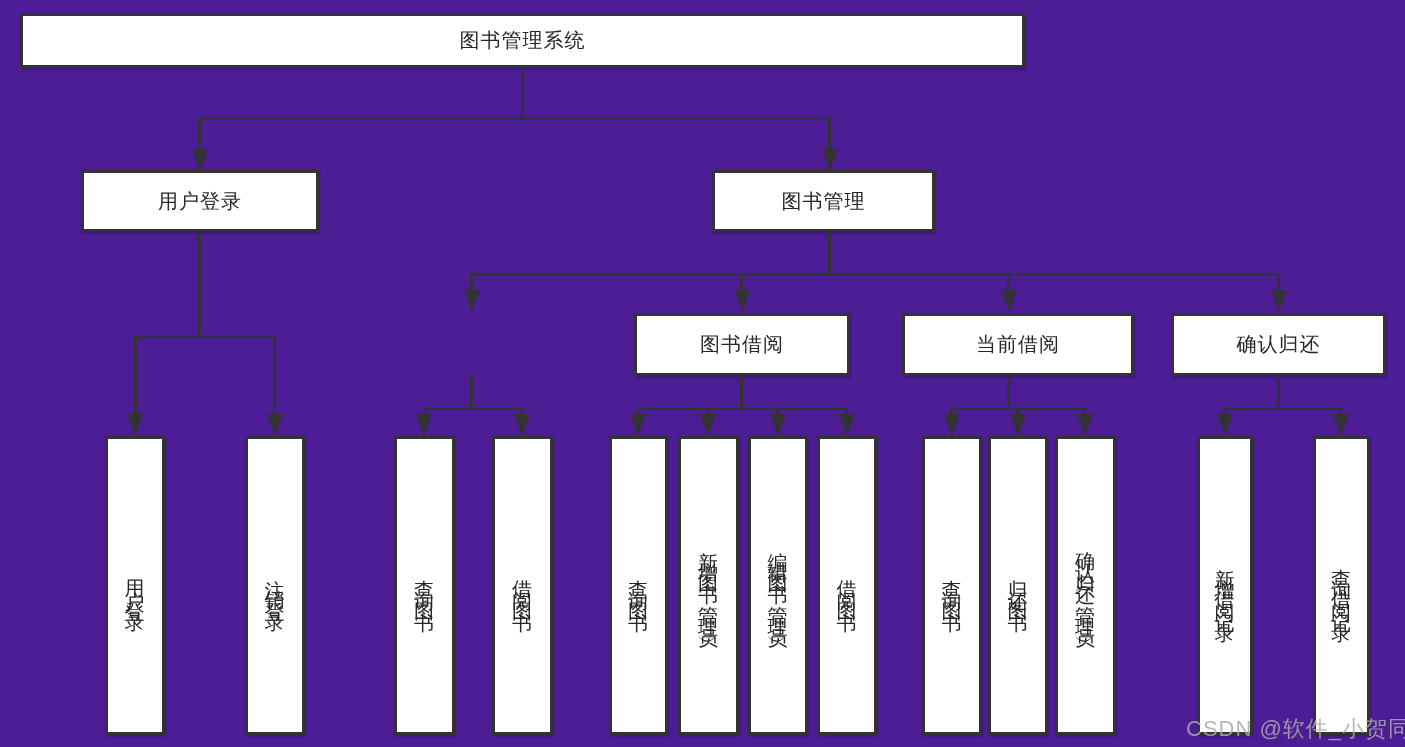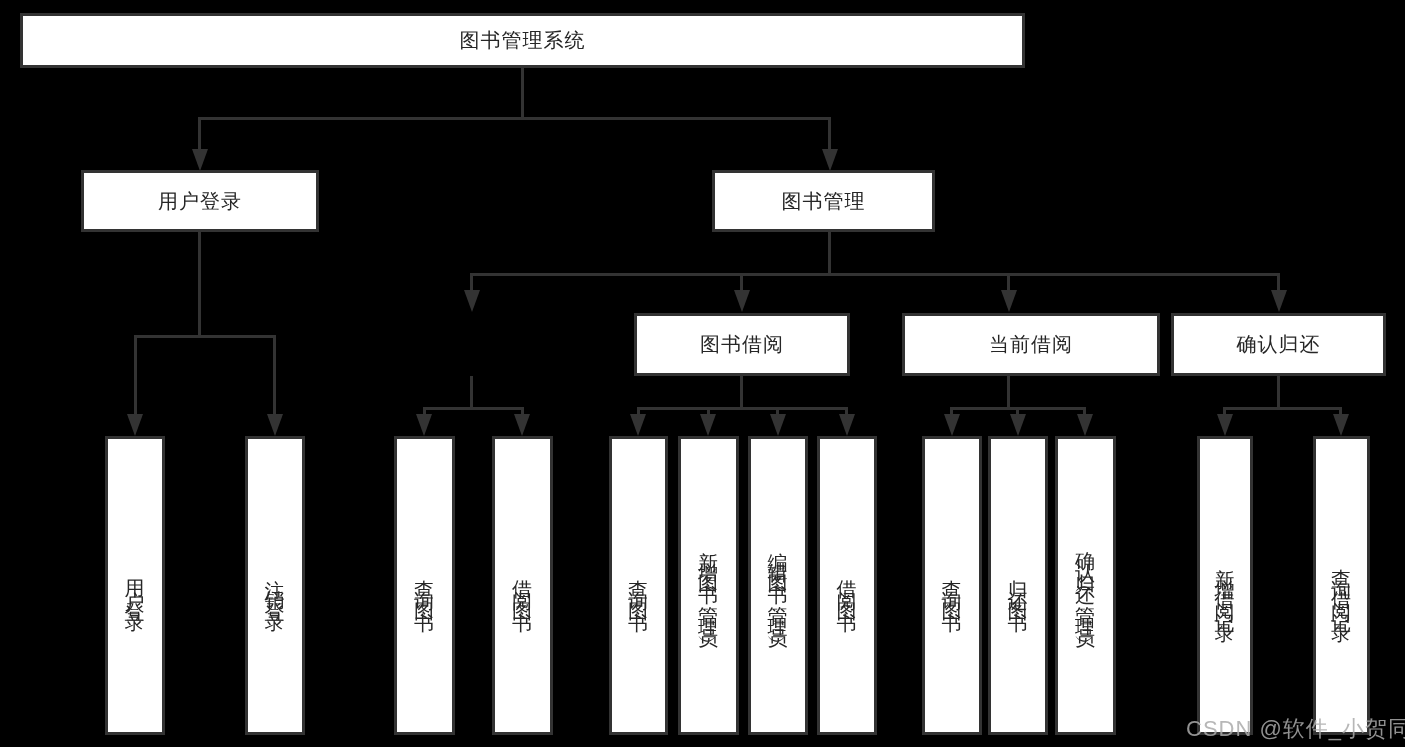--- a/index.html
+++ b/index.html
@@ -1,17 +1,17 @@
 <!DOCTYPE html>
 <html><head>
 <meta charset="utf-8">
 <style>
   html,body { margin:0; padding:0; background:#ffffff; }
   #canvas {
-    position:relative; width:1405px; height:747px; background:#000000;
+    position:relative; width:1405px; height:747px; background:#4c1d95;
     font-family:"Liberation Sans","DejaVu Sans",sans-serif; overflow:hidden;
   }
   .box {
     position:absolute; box-sizing:border-box; background:#ffffff;
     border:3px solid #333333; color:#262626;
     display:flex; align-items:center; justify-content:center;
     font-size:20px; letter-spacing:1px;
     box-shadow:1px 2px 2px rgba(0,0,0,0.18);
   }
   .leaf { top:436px; height:299px; }
@@ -25,21 +25,21 @@
   .a {
     position:absolute; width:0; height:0;
     border-left:8px solid transparent; border-right:8px solid transparent;
     border-top:22px solid #333333;
   }
   #node-root      { left:20px;  top:13px;  width:1005px; height:55px; }
   #node-userlogin { left:81px;  top:170px; width:238px;  height:62px; }
   #node-bookmgmt  { left:712px; top:170px; width:223px;  height:62px; }
   #node-newrec    { left:363px; top:313px; width:218px;  height:63px; }
   #node-borrow    { left:634px; top:313px; width:216px;  height:63px; }
-  #node-current   { left:902px; top:313px; width:258px;  height:63px; }
+  #node-current   { left:902px; top:313px; width:232px;  height:63px; }
   #node-record    { left:1171px;top:313px; width:215px;  height:63px; }
   #leaf-login     { left:105px;  width:60px; }
   #leaf-logout    { left:245px;  width:60px; }
   #leaf-query1    { left:394px;  width:61px; }
   #leaf-borrow1   { left:492px;  width:61px; }
   #leaf-query2    { left:609px;  width:59px; }
   #leaf-addbook   { left:678px;  width:61px; }
   #leaf-editbook  { left:748px;  width:60px; }
   #leaf-borrow2   { left:817px;  width:60px; }
   #leaf-query3    { left:922px;  width:60px; }

